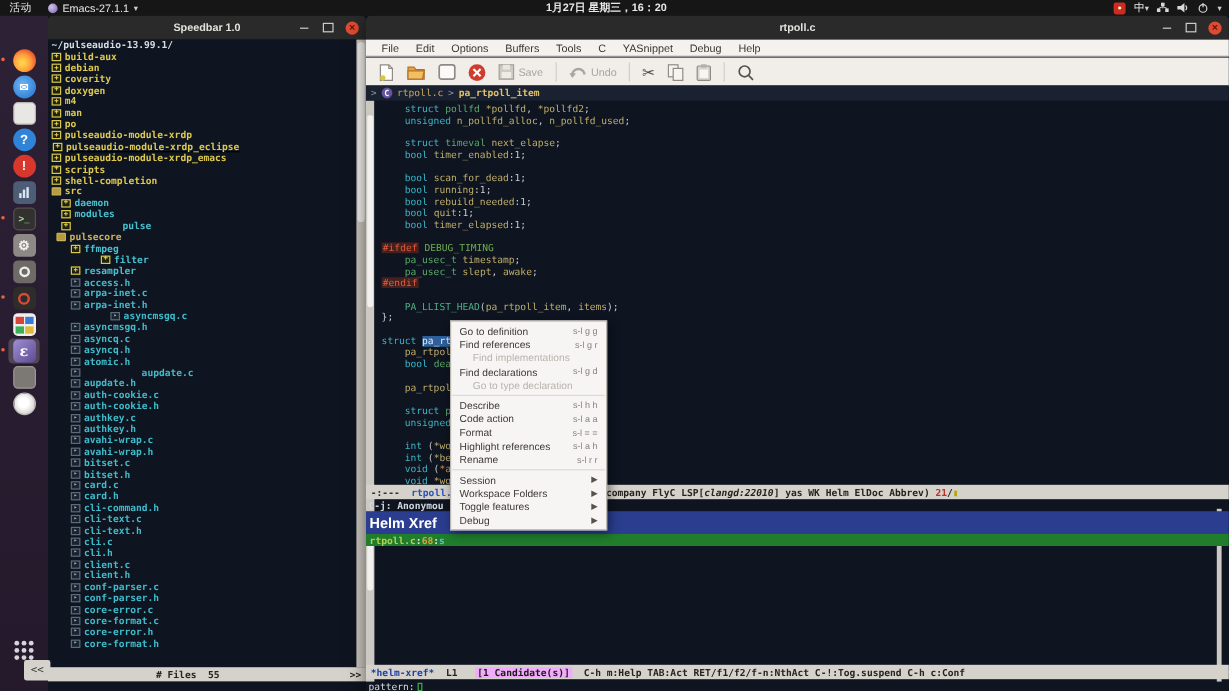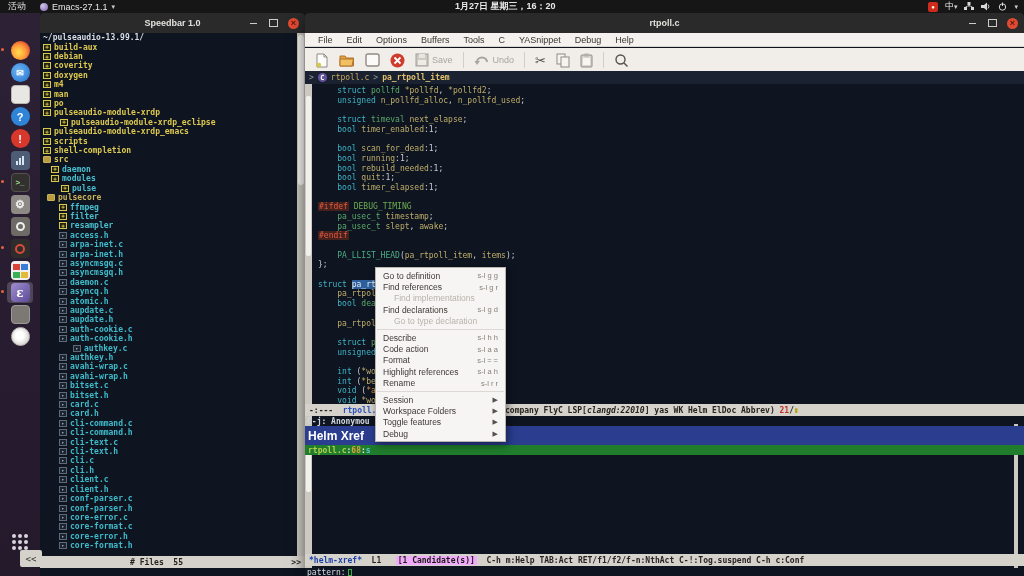--- a/index.html
+++ b/index.html
@@ -312,21 +312,21 @@
           <span class="sb-folder">man</span>
         </div>
         <div class="sb-row" style="padding-left: 3px;">
           <span class="sb-ic ic-plus">+</span>
           <span class="sb-folder">po</span>
         </div>
         <div class="sb-row" style="padding-left: 3px;">
           <span class="sb-ic ic-plus">+</span>
           <span class="sb-folder">pulseaudio-module-xrdp</span>
         </div>
-        <div class="sb-row" style="padding-left: 20px;">
+        <div class="sb-row" style="padding-left: 4px; text-decoration: underline;">
           <span class="sb-ic ic-plus">+</span>
           <span class="sb-folder">pulseaudio-module-xrdp_eclipse</span>
         </div>
         <div class="sb-row" style="padding-left: 3px;">
           <span class="sb-ic ic-plus">+</span>
           <span class="sb-folder">pulseaudio-module-xrdp_emacs</span>
         </div>
         <div class="sb-row" style="padding-left: 3px;">
           <span class="sb-ic ic-plus">+</span>
           <span class="sb-folder">scripts</span>
@@ -340,89 +340,89 @@
           <span class="sb-folder">src</span>
         </div>
         <div class="sb-row" style="padding-left: 11px;">
           <span class="sb-ic ic-plus">+</span>
           <span class="sb-sub">daemon</span>
         </div>
         <div class="sb-row" style="padding-left: 11px;">
           <span class="sb-ic ic-plus">+</span>
           <span class="sb-sub">modules</span>
         </div>
-        <div class="sb-row" style="padding-left: 21px;">
+        <div class="sb-row" style="padding-left: 11px; gap: 40px;">
           <span class="sb-ic ic-plus">+</span>
           <span class="sb-sub">pulse</span>
         </div>
         <div class="sb-row" style="padding-left: 7px;">
           <span class="sb-ic ic-open"></span>
           <span class="sb-openlbl">pulsecore</span>
         </div>
         <div class="sb-row" style="padding-left: 19px;">
           <span class="sb-ic ic-plus">+</span>
           <span class="sb-sub">ffmpeg</span>
         </div>
-        <div class="sb-row" style="padding-left: 19px;">
+        <div class="sb-row" style="padding-left: 19px; margin-left: 25px;">
           <span class="sb-ic ic-plus">+</span>
           <span class="sb-sub">filter</span>
         </div>
         <div class="sb-row" style="padding-left: 19px;">
           <span class="sb-ic ic-plus">+</span>
           <span class="sb-sub">resampler</span>
         </div>
         <div class="sb-row" style="padding-left: 19px;">
           <span class="sb-ic ic-file">▸</span>
           <span class="sb-file">access.h</span>
         </div>
         <div class="sb-row" style="padding-left: 19px;">
           <span class="sb-ic ic-file">▸</span>
           <span class="sb-file">arpa-inet.c</span>
         </div>
         <div class="sb-row" style="padding-left: 19px;">
           <span class="sb-ic ic-file">▸</span>
           <span class="sb-file">arpa-inet.h</span>
         </div>
-        <div class="sb-row" style="padding-left: 19px;">
+        <div class="sb-row" style="padding-left: 19px; margin-left: 33px;">
           <span class="sb-ic ic-file">▸</span>
           <span class="sb-file">asyncmsgq.c</span>
         </div>
         <div class="sb-row" style="padding-left: 19px;">
           <span class="sb-ic ic-file">▸</span>
           <span class="sb-file">asyncmsgq.h</span>
         </div>
         <div class="sb-row" style="padding-left: 19px;">
           <span class="sb-ic ic-file">▸</span>
-          <span class="sb-file">daemon.c</span>
+          <span class="sb-file">asyncq.c</span>
         </div>
         <div class="sb-row" style="padding-left: 19px;">
           <span class="sb-ic ic-file">▸</span>
           <span class="sb-file">asyncq.h</span>
         </div>
         <div class="sb-row" style="padding-left: 19px;">
           <span class="sb-ic ic-file">▸</span>
           <span class="sb-file">atomic.h</span>
         </div>
-        <div class="sb-row" style="padding-left: 19px;">
+        <div class="sb-row" style="padding-left: 19px; gap: 48px;">
           <span class="sb-ic ic-file">▸</span>
           <span class="sb-file">aupdate.c</span>
         </div>
         <div class="sb-row" style="padding-left: 19px;">
           <span class="sb-ic ic-file">▸</span>
           <span class="sb-file">aupdate.h</span>
         </div>
         <div class="sb-row" style="padding-left: 19px;">
           <span class="sb-ic ic-file">▸</span>
           <span class="sb-file">auth-cookie.c</span>
         </div>
         <div class="sb-row" style="padding-left: 19px;">
           <span class="sb-ic ic-file">▸</span>
           <span class="sb-file">auth-cookie.h</span>
         </div>
-        <div class="sb-row" style="padding-left: 33px;">
+        <div class="sb-row" style="padding-left: 19px;">
           <span class="sb-ic ic-file">▸</span>
           <span class="sb-file">authkey.c</span>
         </div>
         <div class="sb-row" style="padding-left: 19px;">
           <span class="sb-ic ic-file">▸</span>
           <span class="sb-file">authkey.h</span>
         </div>
         <div class="sb-row" style="padding-left: 19px;">
           <span class="sb-ic ic-file">▸</span>
           <span class="sb-file">avahi-wrap.c</span>
@@ -439,24 +439,20 @@
           <span class="sb-ic ic-file">▸</span>
           <span class="sb-file">bitset.h</span>
         </div>
         <div class="sb-row" style="padding-left: 19px;">
           <span class="sb-ic ic-file">▸</span>
           <span class="sb-file">card.c</span>
         </div>
         <div class="sb-row" style="padding-left: 19px;">
           <span class="sb-ic ic-file">▸</span>
           <span class="sb-file">card.h</span>
-        </div>
-        <div class="sb-row" style="padding-left: 19px;">
-          <span class="sb-ic ic-file">▸</span>
-          <span class="sb-file">cli-command.c</span>
         </div>
         <div class="sb-row" style="padding-left: 19px;">
           <span class="sb-ic ic-file">▸</span>
           <span class="sb-file">cli-command.h</span>
         </div>
         <div class="sb-row" style="padding-left: 19px;">
           <span class="sb-ic ic-file">▸</span>
           <span class="sb-file">cli-text.c</span>
         </div>
         <div class="sb-row" style="padding-left: 19px;">

